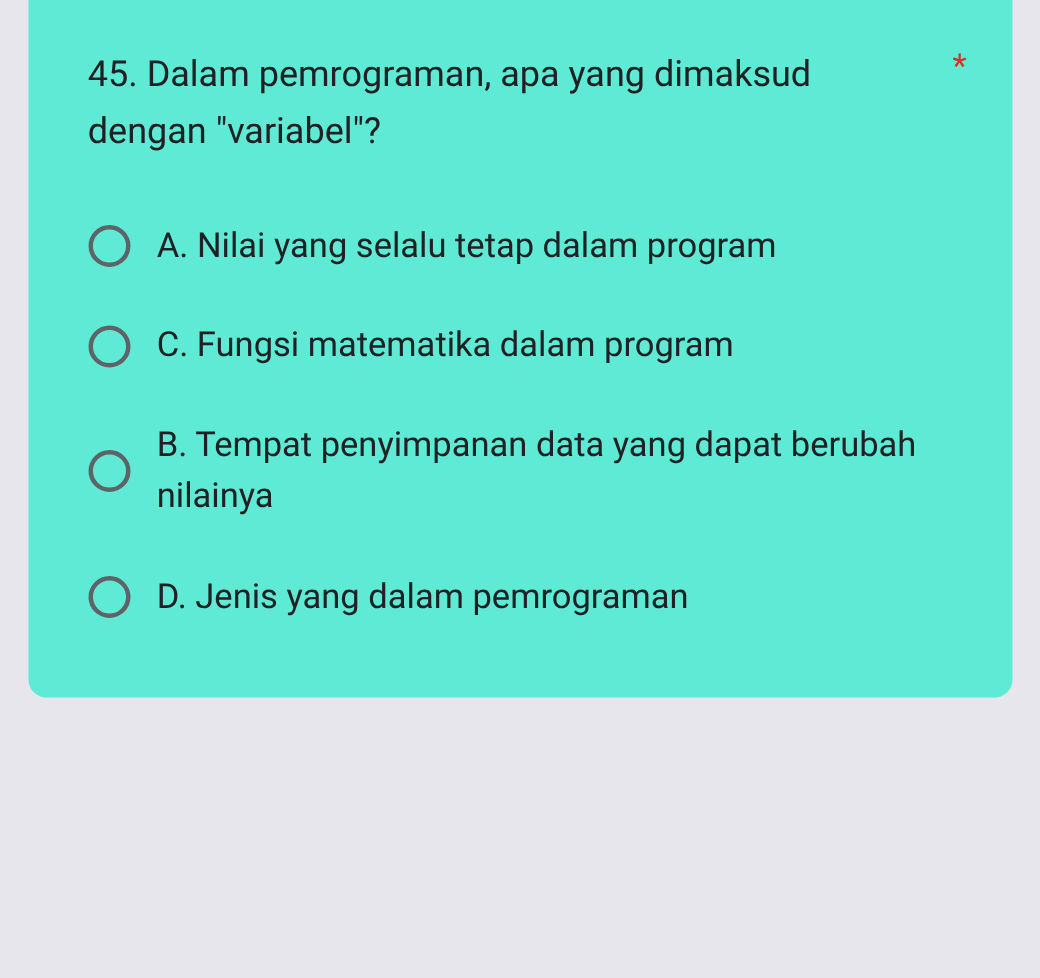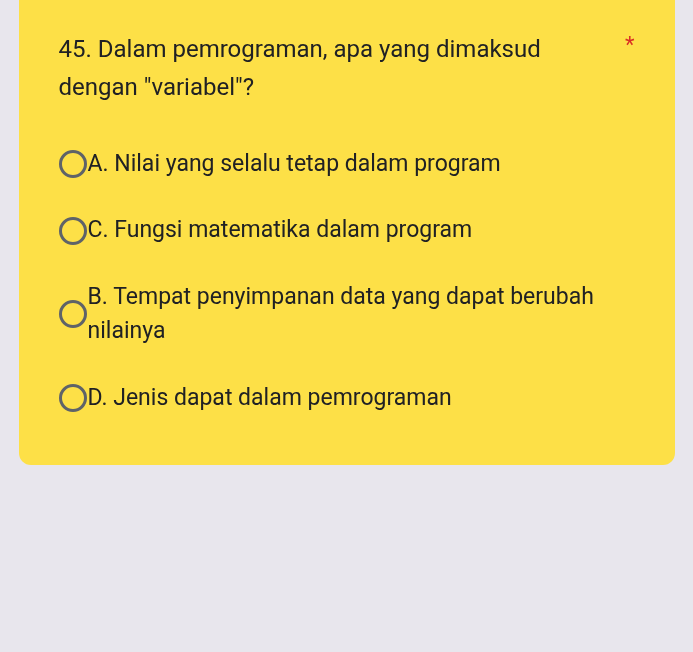--- a/index.html
+++ b/index.html
@@ -10,24 +10,24 @@
     body {
       font-family: Roboto, Arial, sans-serif;
       background-color: #e8e6ed;
       display: flex;
       justify-content: center;
       align-items: flex-start;
       min-height: 652px;
       width: 693px;
     }
     .card {
-      background-color: #fde047;
+      background-color: #5eead4;
       border-radius: 0 0 12px 12px;
       width: 656px;
-      padding: 30px 40px 50px 40px;
+      padding: 30px 30px 50px 40px;
       margin: 0;
     }
     .question-header {
       display: flex;
       align-items: flex-start;
       margin-bottom: 40px;
     }
     .question-text {
       font-size: 24px;
       color: #202124;
@@ -41,21 +41,21 @@
       line-height: 1.4;
     }
     .options {
       display: flex;
       flex-direction: column;
       gap: 32px;
     }
     .option {
       display: flex;
       align-items: center;
-      gap: 1px;
+      gap: 18px;
       cursor: pointer;
     }
     .radio {
       width: 28px;
       height: 28px;
       min-width: 28px;
       border: 3px solid #5f6368;
       border-radius: 50%;
       flex-shrink: 0;
     }
@@ -81,16 +81,16 @@
     <label class="option">
       <span class="radio"></span>
       <span class="option-label">C. Fungsi matematika dalam program</span>
     </label>
     <label class="option">
       <span class="radio"></span>
       <span class="option-label">B. Tempat penyimpanan data yang dapat berubah nilainya</span>
     </label>
     <label class="option">
       <span class="radio"></span>
-      <span class="option-label">D. Jenis dapat dalam pemrograman</span>
+      <span class="option-label">D. Jenis yang dalam pemrograman</span>
     </label>
   </div>
 </div>
 
 </body></html>

